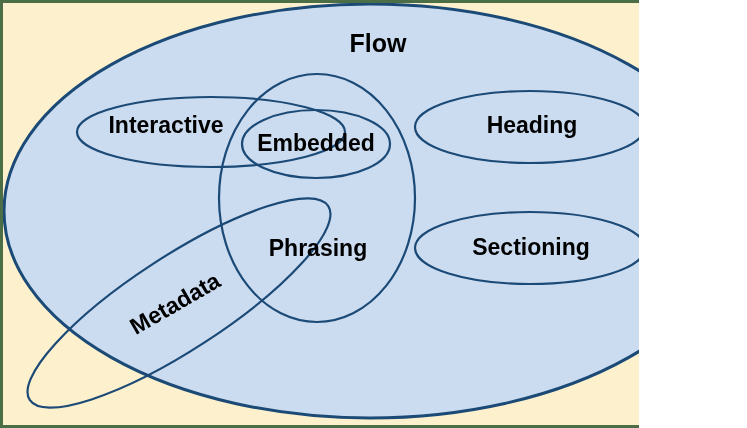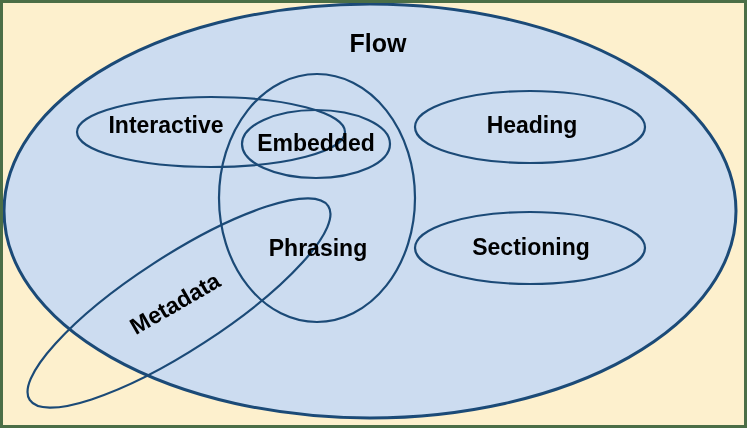--- a/index.html
+++ b/index.html
@@ -2,21 +2,21 @@
 <html><head>
 <meta charset="utf-8">
 <style>
   html, body {
     margin: 0;
     padding: 0;
     background: #ffffff;
   }
   #canvas {
     position: relative;
-    width: 747px;
+    width: 639px;
     height: 428px;
     overflow: hidden;
     box-sizing: border-box;
     font-family: "Liberation Sans", sans-serif;
   }
   #canvas svg {
     position: absolute;
     top: 0;
     left: 0;
   }

